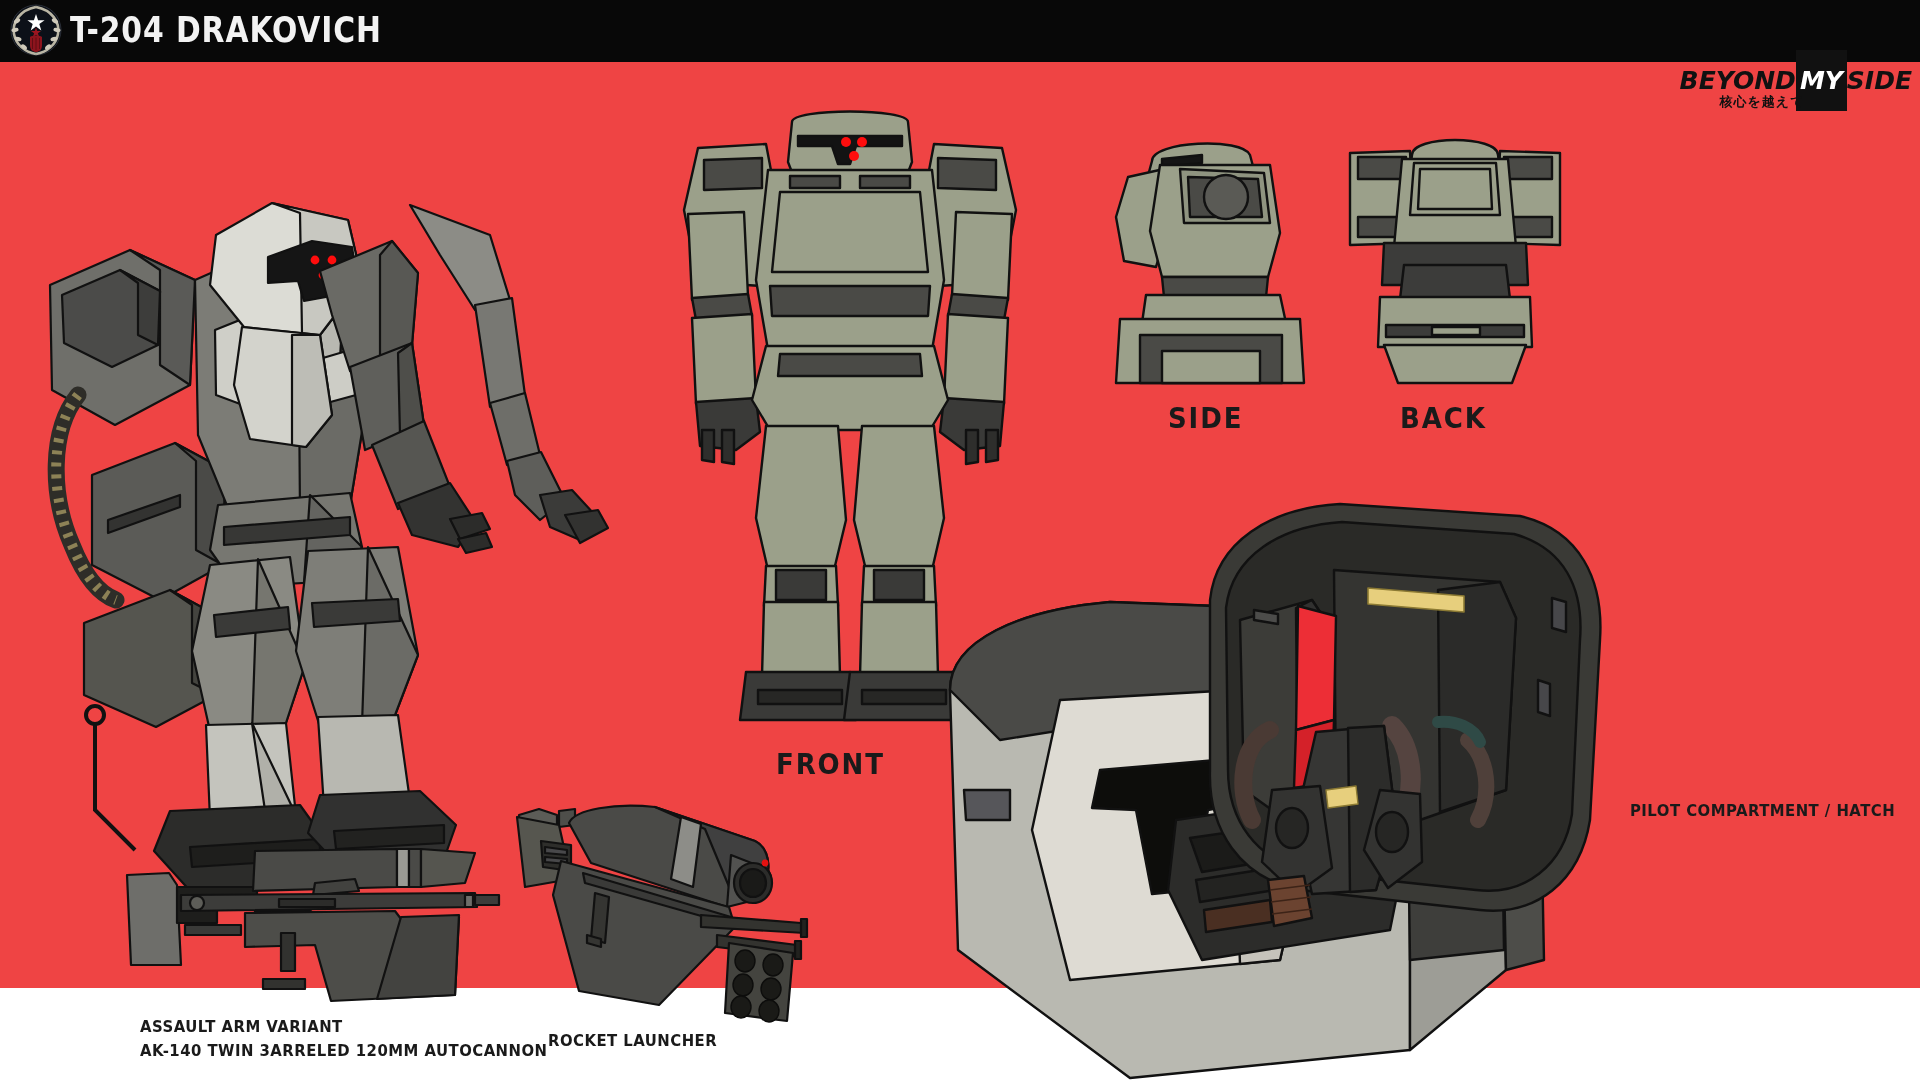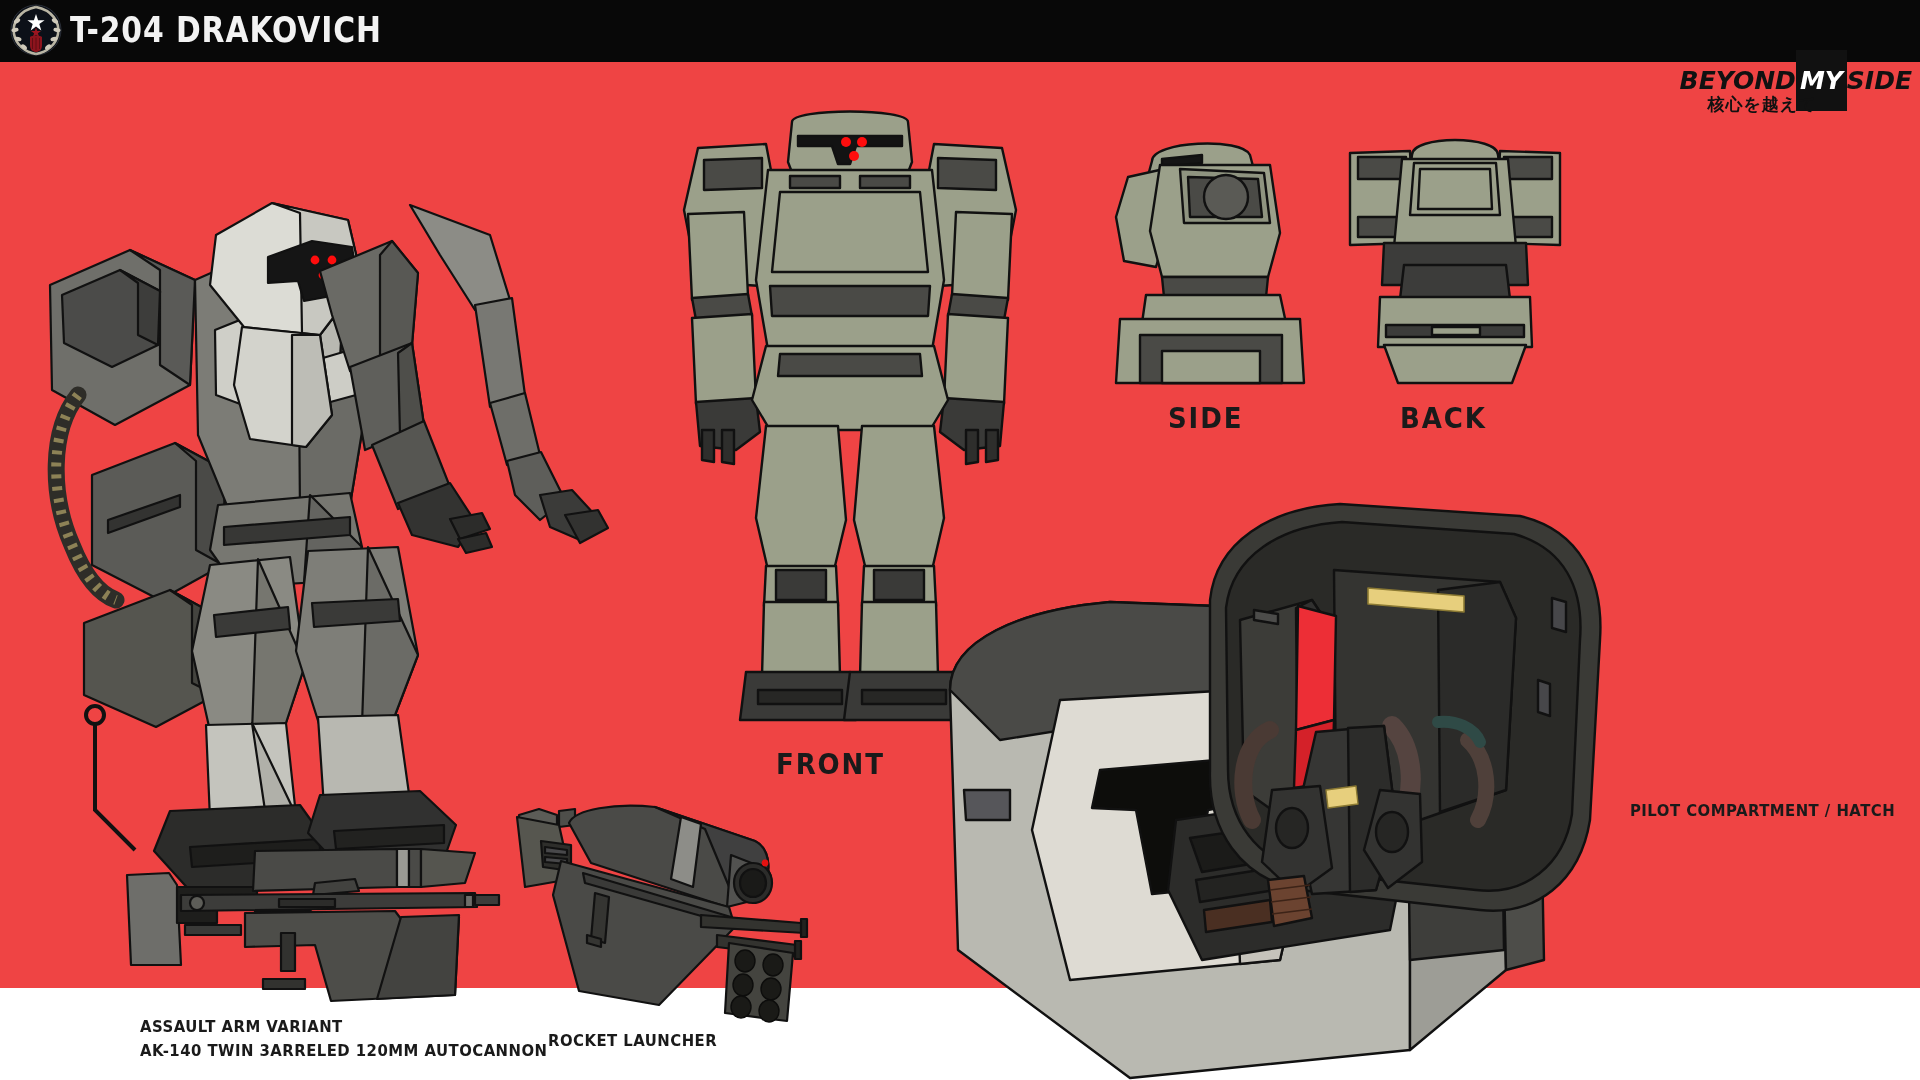--- a/index.html
+++ b/index.html
@@ -35,21 +35,21 @@
     font-size:25px; font-weight:bold; font-style:italic;
     letter-spacing:0px; white-space:nowrap; text-align:right;
   }
   .brand-beyond { color:#111;margin-top:40px; }
   .brand-my { color:#fff; background:#111; padding:16px 4px; }
   .brand-core { color:#111; }
   .brand-jp {
     position:absolute; left:0; top:27px; width:300px;
     text-align:center;
     font-family:"DejaVu Sans", sans-serif;
-    font-size:17px; font-weight:bold; color:#111; letter-spacing:1px;
+    font-size:13px; font-weight:bold; color:#111; letter-spacing:1px;
   }
 
   
   .caption {
     position:absolute;
     font-family:"DejaVu Sans", sans-serif;
     font-weight:bold; color:#1a1a1a;
     letter-spacing:0.5px; white-space:nowrap;
     transform:scaleX(0.93); transform-origin:left center;
   }

